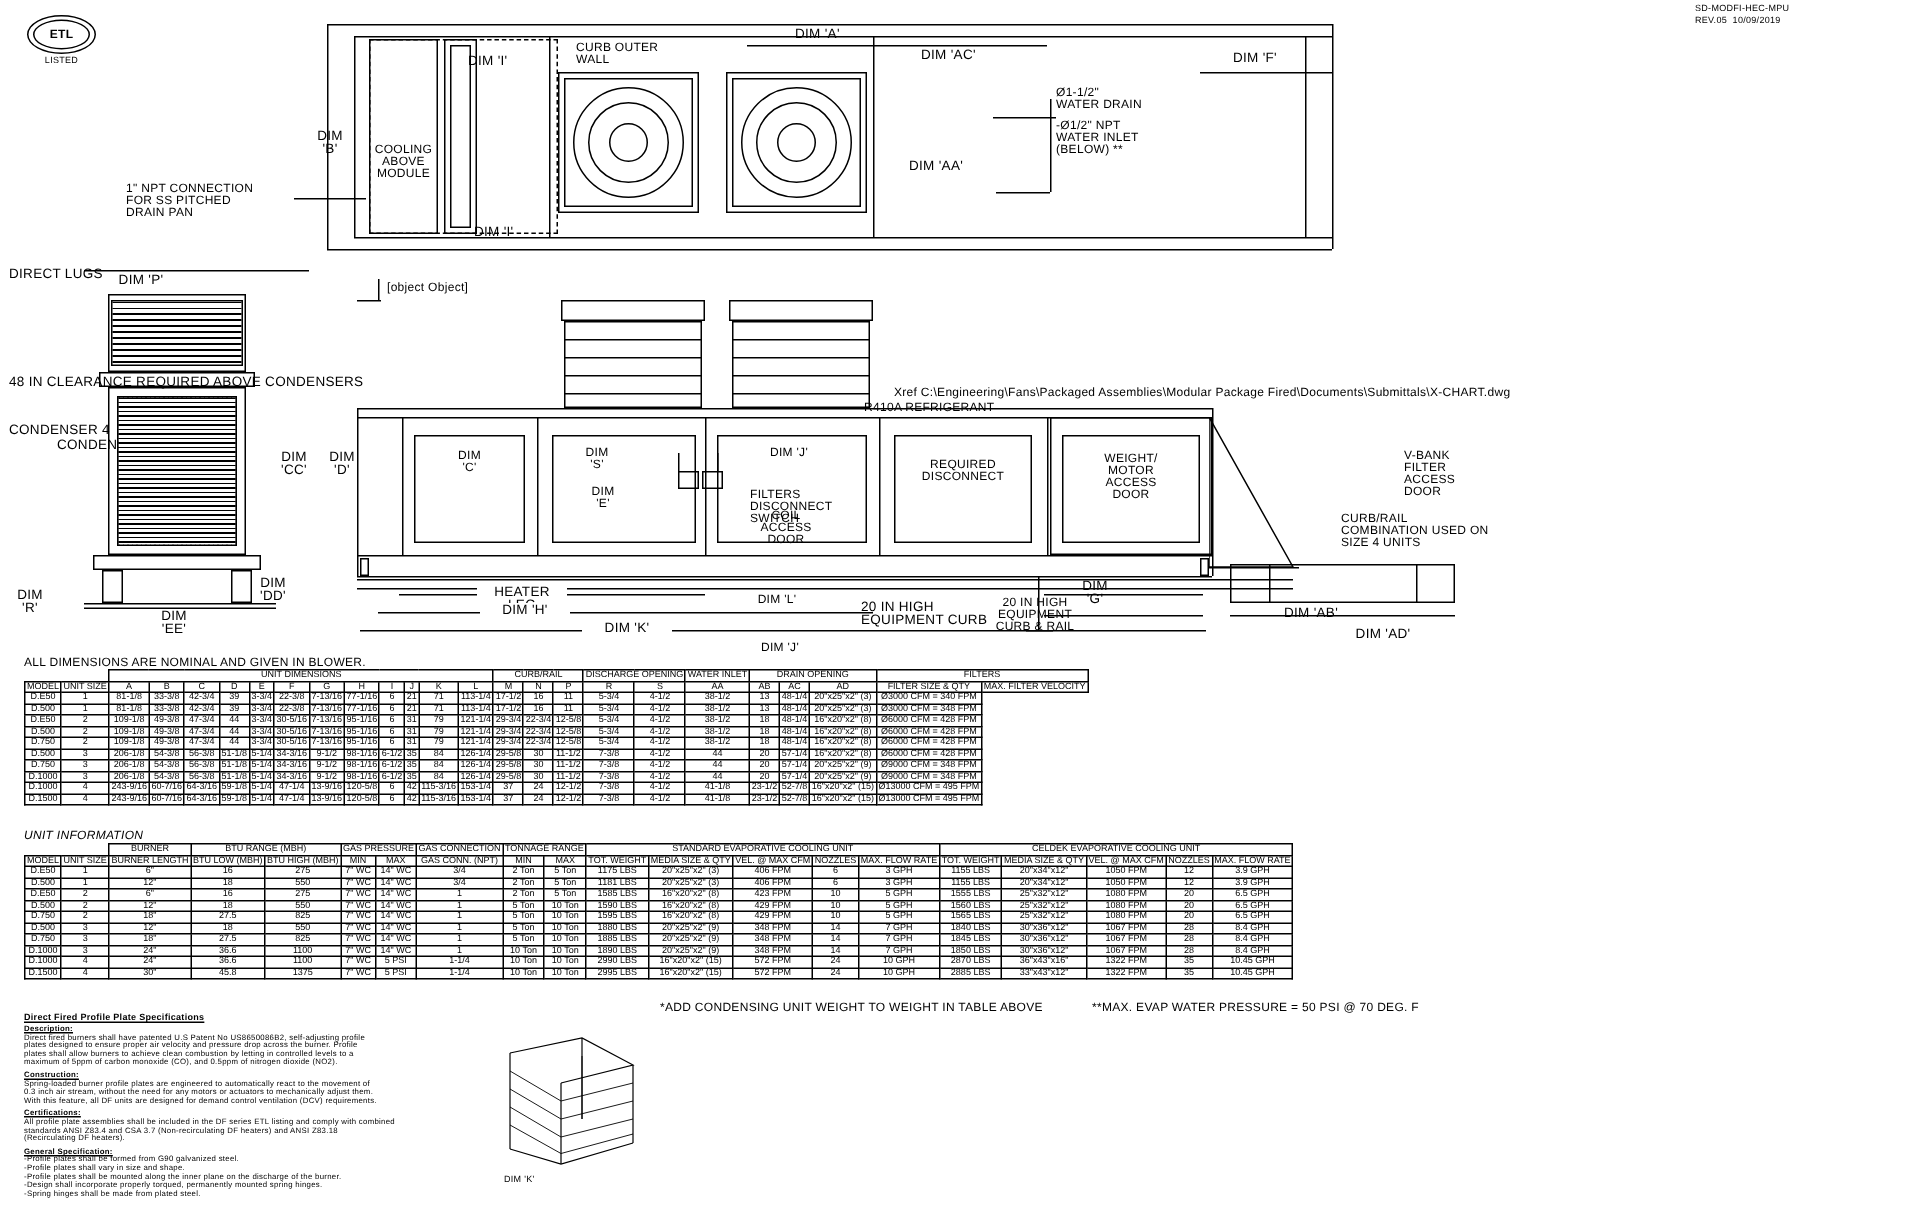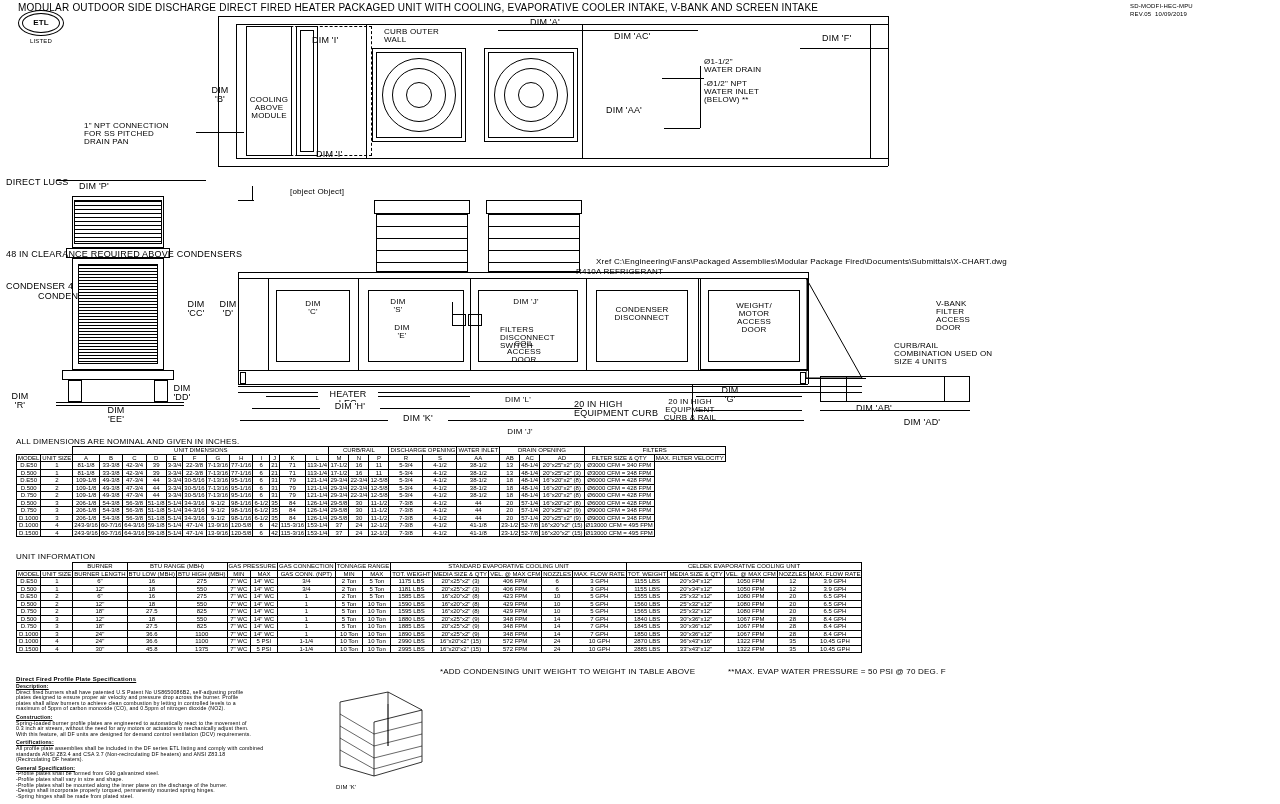--- a/index.html
+++ b/index.html
@@ -38,21 +38,20 @@
 
   .logo{position:absolute;left:18px;top:8px;width:46px;height:40px;}
   .logo .oval{position:absolute;left:0;top:2px;width:46px;height:26px;border:1.5px solid #000;border-radius:50%;box-sizing:border-box;}
   .logo .oval2{position:absolute;left:4px;top:5px;width:38px;height:20px;border:1px solid #000;border-radius:50%;box-sizing:border-box;}
 </style>
 </head>
 <body>
 
 <div id="sheet">
 
-  <div class="txt t10" style="left: 18px; top: 3px; width: 1040px; white-space: pre;">MODULAR OUTDOOR SIDE DISCHARGE DIRECT FIRED HEATER PACKAGED UNIT WITH COOLING, EVAPORATIVE COOLER INTAKE, V-BANK AND SCREEN INTAKE</div>
   <div class="txt t6" style="left: 1130px; top: 3px; white-space: pre;">SD-MODFI-HEC-MPU</div>
   <div class="txt t6" style="left: 1130px; top: 11px; white-space: pre;">REV.05  10/09/2019</div>
 
   <div class="logo">
     <div class="oval"></div>
       <div class="oval2"></div>
     <div class="txt t8 bold ctr" style="left:8px;top:11px;width:30px;">ETL</div>
     <div class="txt t6 ctr" style="left:6px;top:30px;width:34px;">LISTED</div>
   </div>
 
@@ -141,21 +140,21 @@
 
   <div class="txt ctr" style="left: 86px; top: 406px; width: 60px; white-space: pre;">DIM
 'EE'</div>
   <div class="txt ctr" style="left: 168px; top: 384px; width: 28px; white-space: pre;">DIM
 'DD'</div>
   <div class="txt ctr" style="left: 182px; top: 300px; width: 28px; white-space: pre;">DIM
 'CC'</div>
   <div class="txt ctr" style="left: 214px; top: 300px; width: 28px; white-space: pre;">DIM
 'D'</div>
 
-  <div class="txt t8" style="left: 258px; top: 188px; white-space: pre; margin-left: 32px;">[object Object]</div>
+  <div class="txt t8" style="left: 258px; top: 188px; white-space: pre;">[object Object]</div>
   <div class="ln v" style="left:252px;top:186px;height:14px;"></div>
   <div class="ln h" style="left:238px;top:200px;width:16px;"></div>
 
   <div class="box" style="left:374px;top:200px;width:96px;height:14px;"></div>
   <div class="box" style="left:376px;top:214px;width:92px;height:58px;"></div>
   <div class="ln h" style="left:376px;top:226px;width:92px;"></div>
   <div class="ln h" style="left:376px;top:238px;width:92px;"></div>
   <div class="ln h" style="left:376px;top:250px;width:92px;"></div>
   <div class="ln h" style="left:376px;top:262px;width:92px;"></div>
 
@@ -191,21 +190,21 @@
 'S'</div>
   <div class="txt t8 ctr" style="left: 484px; top: 298px; width: 84px; white-space: pre;">DIM 'J'</div>
   <div class="txt t8 ctr" style="left: 370px; top: 324px; width: 64px; white-space: pre;">DIM
 'E'</div>
   <div class="txt t8 ctr" style="left: 478px; top: 340px; width: 92px; white-space: pre;">COIL
 ACCESS
 DOOR</div>
   <div class="txt t8" style="left: 500px; top: 326px; white-space: pre;">FILTERS
 DISCONNECT
 SWITCH</div>
-  <div class="txt t8 ctr" style="left: 600px; top: 306px; width: 84px; white-space: pre;">CONDENSER
+  <div class="txt t8 ctr" style="left: 600px; top: 306px; width: 84px; white-space: pre;">REQUIRED
 DISCONNECT</div>
   <div class="txt t8 ctr" style="left: 710px; top: 302px; width: 88px; white-space: pre;">WEIGHT/
 MOTOR
 ACCESS
 DOOR</div>
 
   <div class="box" style="left:452px;top:314px;width:14px;height:12px;"></div>
   <div class="box" style="left:468px;top:314px;width:14px;height:12px;"></div>
   <div class="ln v" style="left:452px;top:302px;height:12px;"></div>
   <div class="ln v" style="left:478px;top:302px;height:12px;"></div>
@@ -257,21 +256,21 @@
 'G'</div>
 
   <div class="ln h" style="left:696px;top:396px;width:106px;"></div>
   <div class="ln h" style="left:696px;top:410px;width:106px;"></div>
 
   <div class="txt t8 ctr" style="left: 320px; top: 428px; width: 400px; white-space: pre;">DIM 'J'</div>
 
   <div class="txt t8" style="left: 596px; top: 258px; white-space: pre;">Xref C:\Engineering\Fans\Packaged Assemblies\Modular Package Fired\Documents\Submittals\X-CHART.dwg</div>
   <div class="txt t8" style="left: 576px; top: 268px; white-space: pre;">R410A REFRIGERANT</div>
 
-  <div class="txt t8" style="left: 16px; top: 438px; white-space: pre;">ALL DIMENSIONS ARE NOMINAL AND GIVEN IN INCHES.</div>
+  <div class="txt t8" style="left: 16px; top: 438px; white-space: pre;">ALL DIMENSIONS ARE NOMINAL AND GIVEN IN BLOWER.</div>
 
   <div id="t1mount" style="position:absolute;left:16px;top:446px;">
       <table class="dwg">
         <thead>
           <tr>
             <th colspan="2" style="border: none;"></th>
             <th colspan="12">UNIT DIMENSIONS</th>
             <th colspan="3">CURB/RAIL</th>
             <th colspan="2">DISCHARGE OPENING</th>
             <th colspan="1">WATER INLET</th>
@@ -564,21 +563,21 @@
             <td>41-1/8</td>
             <td>23-1/2</td>
             <td>52-7/8</td>
             <td>16"x20"x2" (15)</td>
             <td>Ø13000 CFM = 495 FPM</td>
           </tr>
         </tbody>
       </table>
     </div>
 
-  <div class="txt t8" style="left: 16px; top: 553px; white-space: pre;">UNIT INFORMATION</div>
+  <div class="txt t8" style="left: 16px; top: 553px; white-space: pre; font-style: italic;">UNIT INFORMATION</div>
   <div id="t2mount" style="position:absolute;left:16px;top:562px;">
       <table class="dwg">
         <thead>
           <tr>
             <th colspan="2" style="border: none;"></th>
             <th colspan="1">BURNER</th>
             <th colspan="2">BTU RANGE (MBH)</th>
             <th colspan="2">GAS PRESSURE</th>
             <th colspan="1">GAS CONNECTION</th>
             <th colspan="2">TONNAGE RANGE</th>

